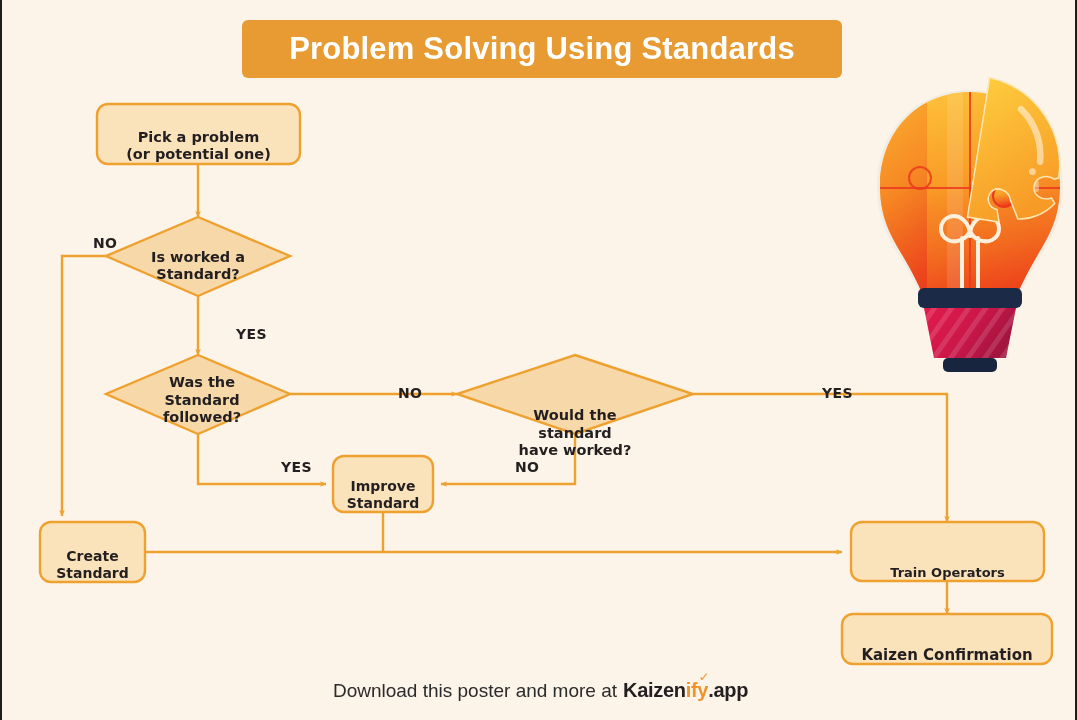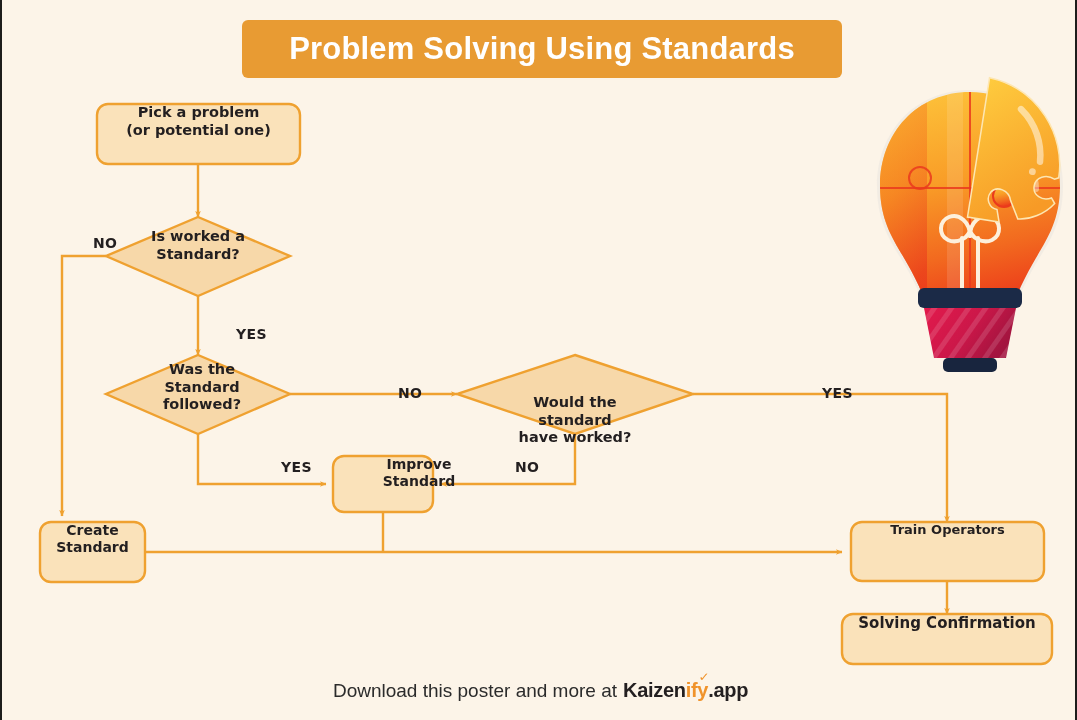--- a/index.html
+++ b/index.html
@@ -48,21 +48,21 @@
     left: 0;
     top: 0;
     width: 1077px;
     height: 720px;
   }
 
   
   .node-label {
     position: absolute;
     display: flex;
-    align-items: flex-start;
+    align-items: flex-end;
     justify-content: center;
     text-align: center;
     color: #231f20;
     font-weight: bold;
     font-family: "DejaVu Sans", "Liberation Sans", sans-serif;
     line-height: 1.22;
     pointer-events: none;
   }
   .edge-label {
     position: absolute;
@@ -293,40 +293,40 @@
   </div>
 
   <div class="node-label" style="left:477px; top:361px; width:192px; height:66px; font-size:14.5px;margin-top:33px;">
     <span>
       <span>Would the</span><br>
       <span>standard</span><br>
       <span>have worked?</span>
     </span>
   </div>
 
-  <div class="node-label" style="left:331px; top:456px; width:100px; height:56px; font-size:14px;padding-left:36px;">
+  <div class="node-label" style="left:331px; top:456px; width:100px; height:56px; font-size:14px;">
     <span>
       <span>Improve</span><br>
       <span>Standard</span>
     </span>
   </div>
 
   <div class="node-label" style="left:38px; top:522px; width:105px; height:60px; font-size:14px;">
     <span>
       <span>Create</span><br>
       <span>Standard</span>
     </span>
   </div>
 
   <div class="node-label" style="left:849px; top:522px; width:193px; height:59px; font-size:13px;">
     <span>Train Operators</span>
   </div>
 
   <div class="node-label" style="left:840px; top:614px; width:210px; height:50px; font-size:15px;">
-    <span>Solving Confirmation</span>
+    <span>Kaizen Confirmation</span>
   </div>
 
   <div class="edge-label" style="left:60px; top:235px;">NO</div>
 
   <div class="edge-label" style="left:203px; top:326px;">YES</div>
 
   <div class="edge-label" style="left:365px; top:385px;">NO</div>
 
   <div class="edge-label" style="left:248px; top:459px;">YES</div>
 

